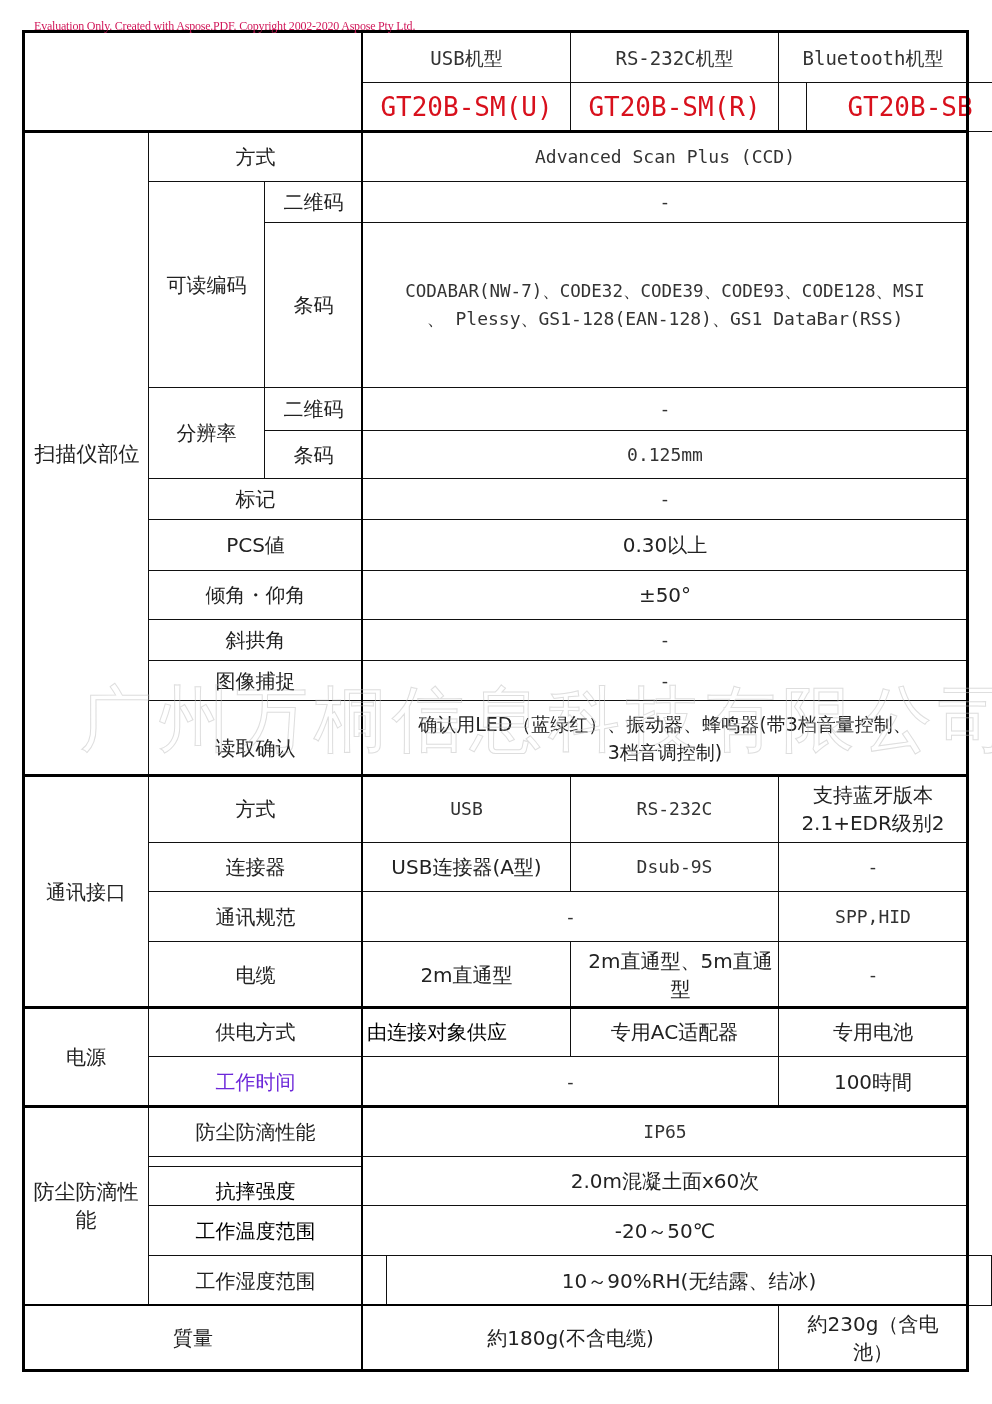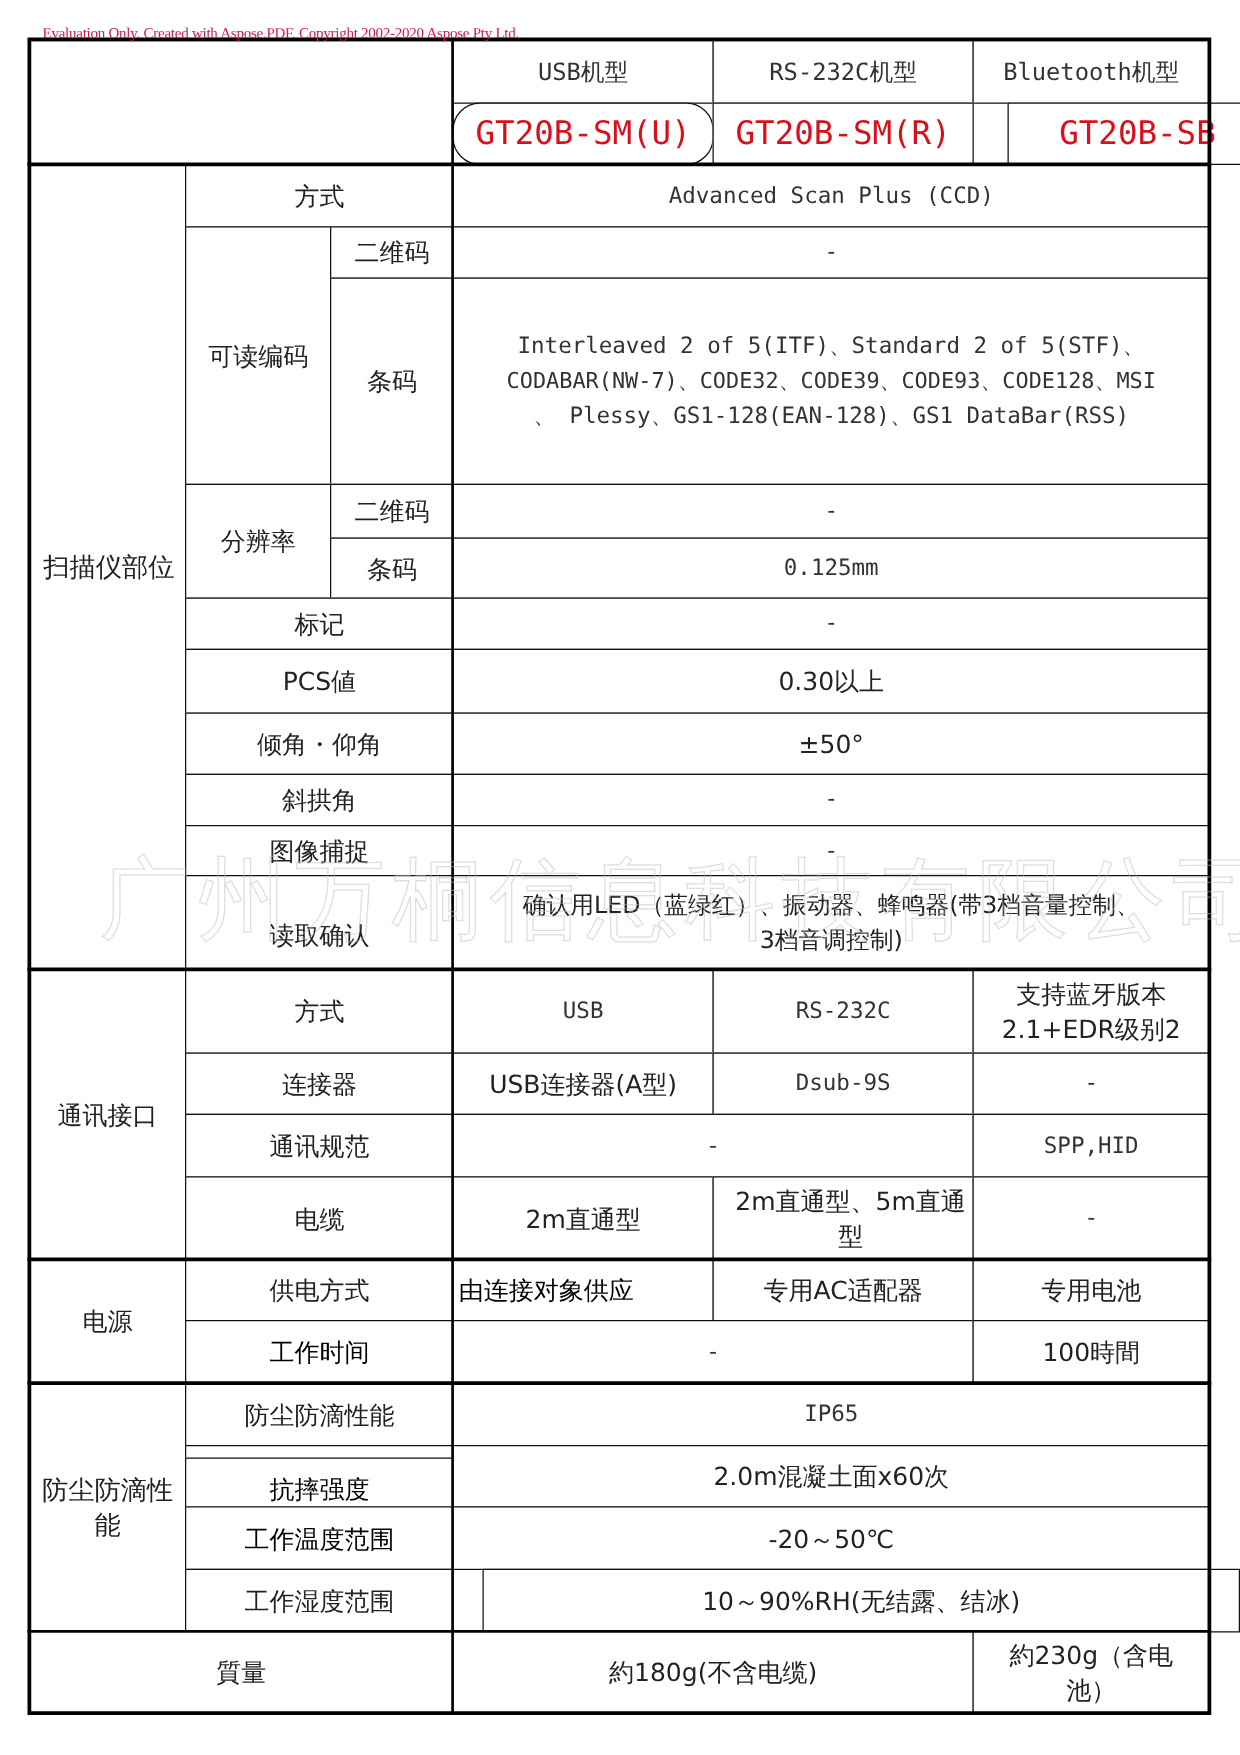--- a/index.html
+++ b/index.html
@@ -25,35 +25,34 @@
 <body>
 
 <div class="watermark-top">Evaluation Only. Created with Aspose.PDF. Copyright 2002-2020 Aspose Pty Ltd.</div>
 
 <div>
 
   <div class="cell" style="left:23px;top:32px;width:340px;height:100px;"></div>
   <div class="cell mono" style="left:362px;top:32px;width:209px;height:51px;font-size:19px;">USB机型</div>
   <div class="cell mono" style="left:570px;top:32px;width:209px;height:51px;font-size:19px;">RS-232C机型</div>
   <div class="cell mono" style="left:778px;top:32px;width:190px;height:51px;font-size:19px;">Bluetooth机型</div>
-  <div class="cell model" style="left:362px;top:82px;width:209px;height:50px;border-radius:22px;">GT20B-SM(U)</div>
+  <div class="cell model" style="left:362px;top:82px;width:209px;height:50px;">GT20B-SM(U)</div>
   <div class="cell model" style="left:570px;top:82px;width:209px;height:50px;">GT20B-SM(R)</div>
   <div class="cell model" style="left:806px;top:82px;width:208px;height:50px;">GT20B-SB</div>
 
   <div class="cell" style="left:23px;top:131px;width:126px;height:645px;padding-top:0;padding-left:2px;padding-right:0;font-size:21px;">扫描仪部位</div>
 
   <div class="cell" style="left:148px;top:131px;width:215px;height:51px;">方式</div>
   <div class="cell mono" style="left:362px;top:131px;width:606px;height:51px;">Advanced Scan Plus (CCD)</div>
 
   <div class="cell" style="left:148px;top:181px;width:117px;height:207px;">可读编码</div>
   <div class="cell" style="left:264px;top:181px;width:99px;height:42px;">二维码</div>
   <div class="cell mono" style="left:362px;top:181px;width:606px;height:42px;">-</div>
   <div class="cell" style="left:264px;top:222px;width:99px;height:166px;">条码</div>
   <div class="cell mono" style="left:362px;top:222px;width:606px;height:166px;flex-direction:column;padding:0 2px;">
-    <div>Interleaved 2 of 5(ITF)、Standard 2 of 5(STF)、</div>
     <div style="white-space:nowrap;font-size:17.5px;">CODABAR(NW-7)、CODE32、CODE39、CODE93、CODE128、MSI</div>
     <div>、 Plessy、GS1-128(EAN-128)、GS1 DataBar(RSS)</div>
   </div>
 
   <div class="cell" style="left:148px;top:387px;width:117px;height:92px;">分辨率</div>
   <div class="cell" style="left:264px;top:387px;width:99px;height:44px;">二维码</div>
   <div class="cell mono" style="left:362px;top:387px;width:606px;height:44px;">-</div>
   <div class="cell" style="left:264px;top:430px;width:99px;height:49px;">条码</div>
   <div class="cell mono" style="left:362px;top:430px;width:606px;height:49px;">0.125mm</div>
 
@@ -105,21 +104,21 @@
   </div>
   <div class="cell mono" style="left:778px;top:941px;width:190px;height:67px;">-</div>
 
   <div class="cell" style="left:23px;top:1007px;width:126px;height:100px;">电源</div>
 
   <div class="cell" style="left:148px;top:1007px;width:215px;height:50px;">供电方式</div>
   <div class="cell left" style="left:362px;top:1007px;width:209px;height:50px;color:#000;">由连接对象供应</div>
   <div class="cell" style="left:570px;top:1007px;width:209px;height:50px;">专用AC适配器</div>
   <div class="cell" style="left:778px;top:1007px;width:190px;height:50px;">专用电池</div>
 
-  <div class="cell" style="left:148px;top:1056px;width:215px;height:51px;color:#000000;text-align:right;">工作时间</div>
+  <div class="cell" style="left:148px;top:1056px;width:215px;height:51px;color:#6d28d9;text-align:right;">工作时间</div>
   <div class="cell mono" style="left:362px;top:1056px;width:417px;height:51px;">-</div>
   <div class="cell" style="left:778px;top:1056px;width:190px;height:51px;">100時間</div>
 
   <div class="cell" style="left:23px;top:1106px;width:126px;height:200px;flex-direction:column;padding:0;">
     <div style="font-size:21px;">防尘防滴性</div>
     <div style="font-size:21px;">能</div>
   </div>
 
   <div class="cell" style="left:148px;top:1106px;width:215px;height:51px;">防尘防滴性能</div>
   <div class="cell mono" style="left:362px;top:1106px;width:606px;height:51px;">IP65</div>

